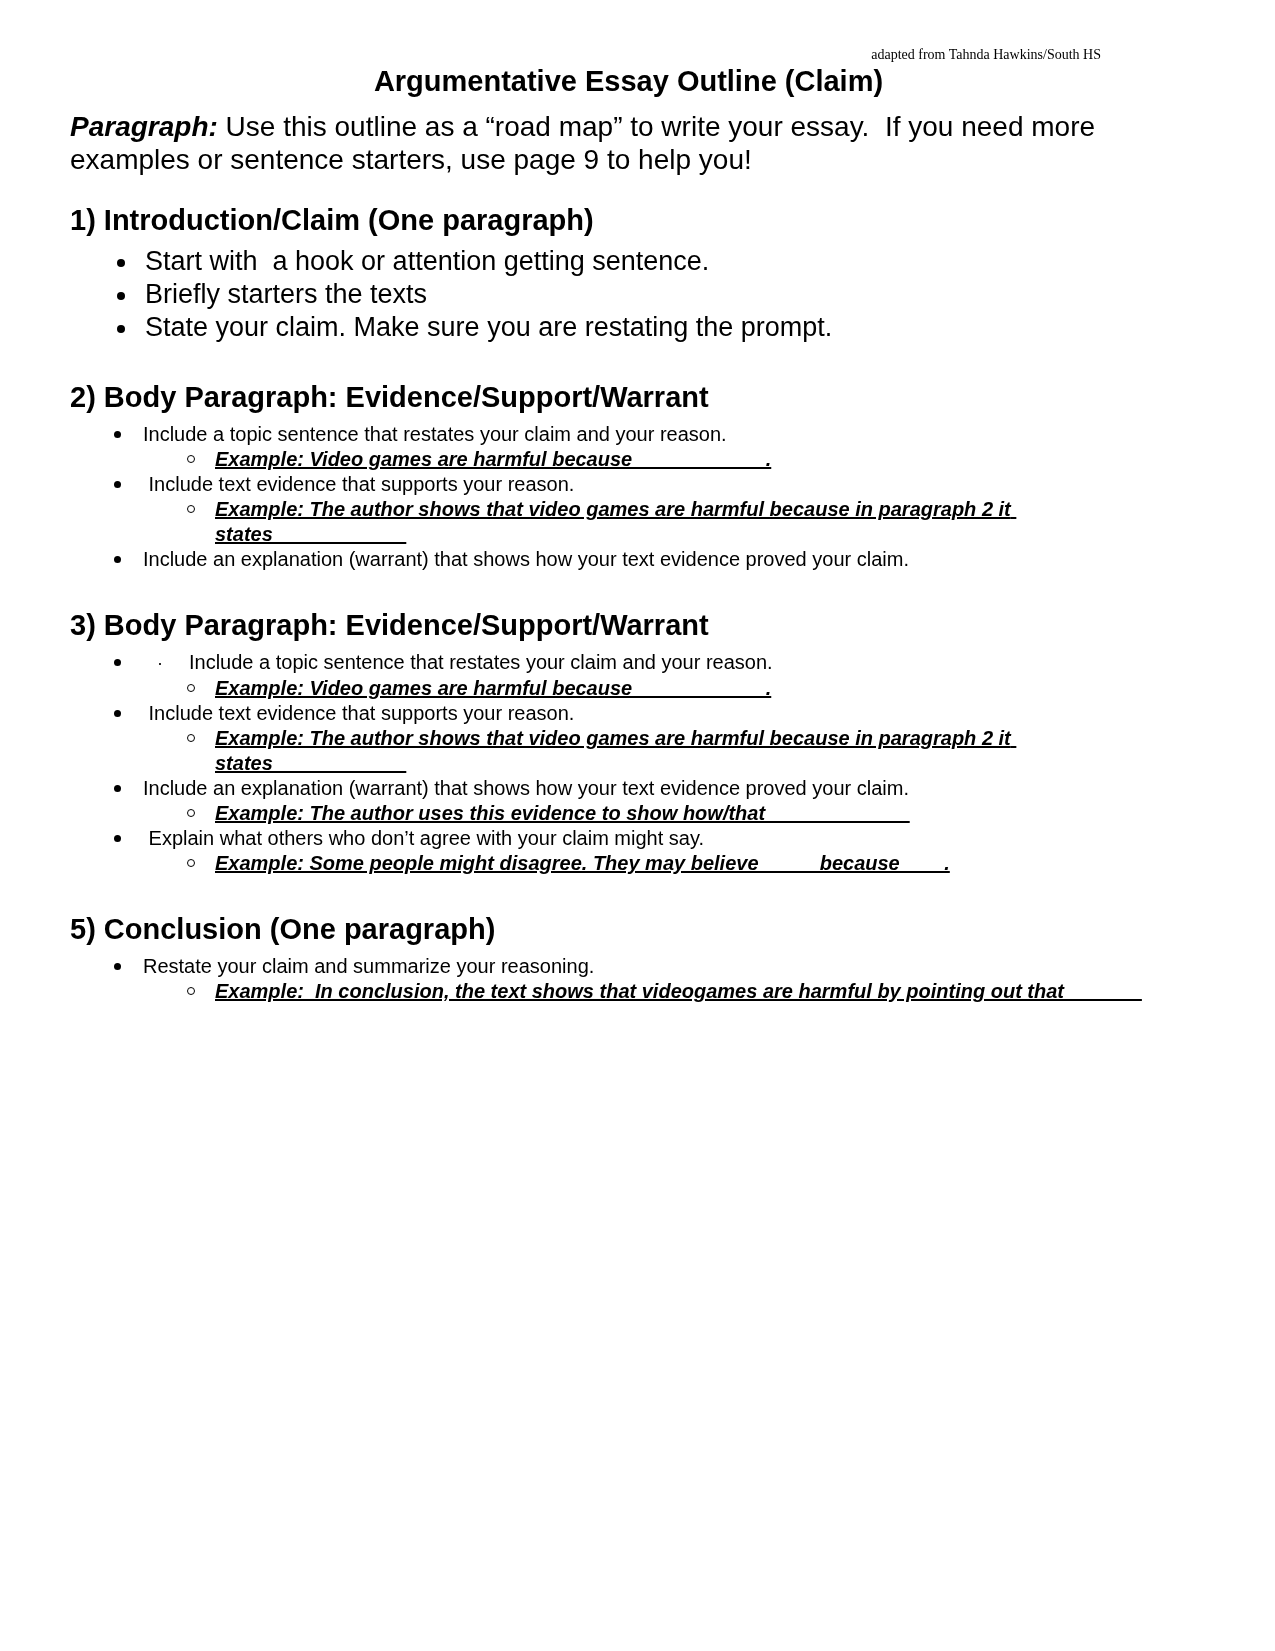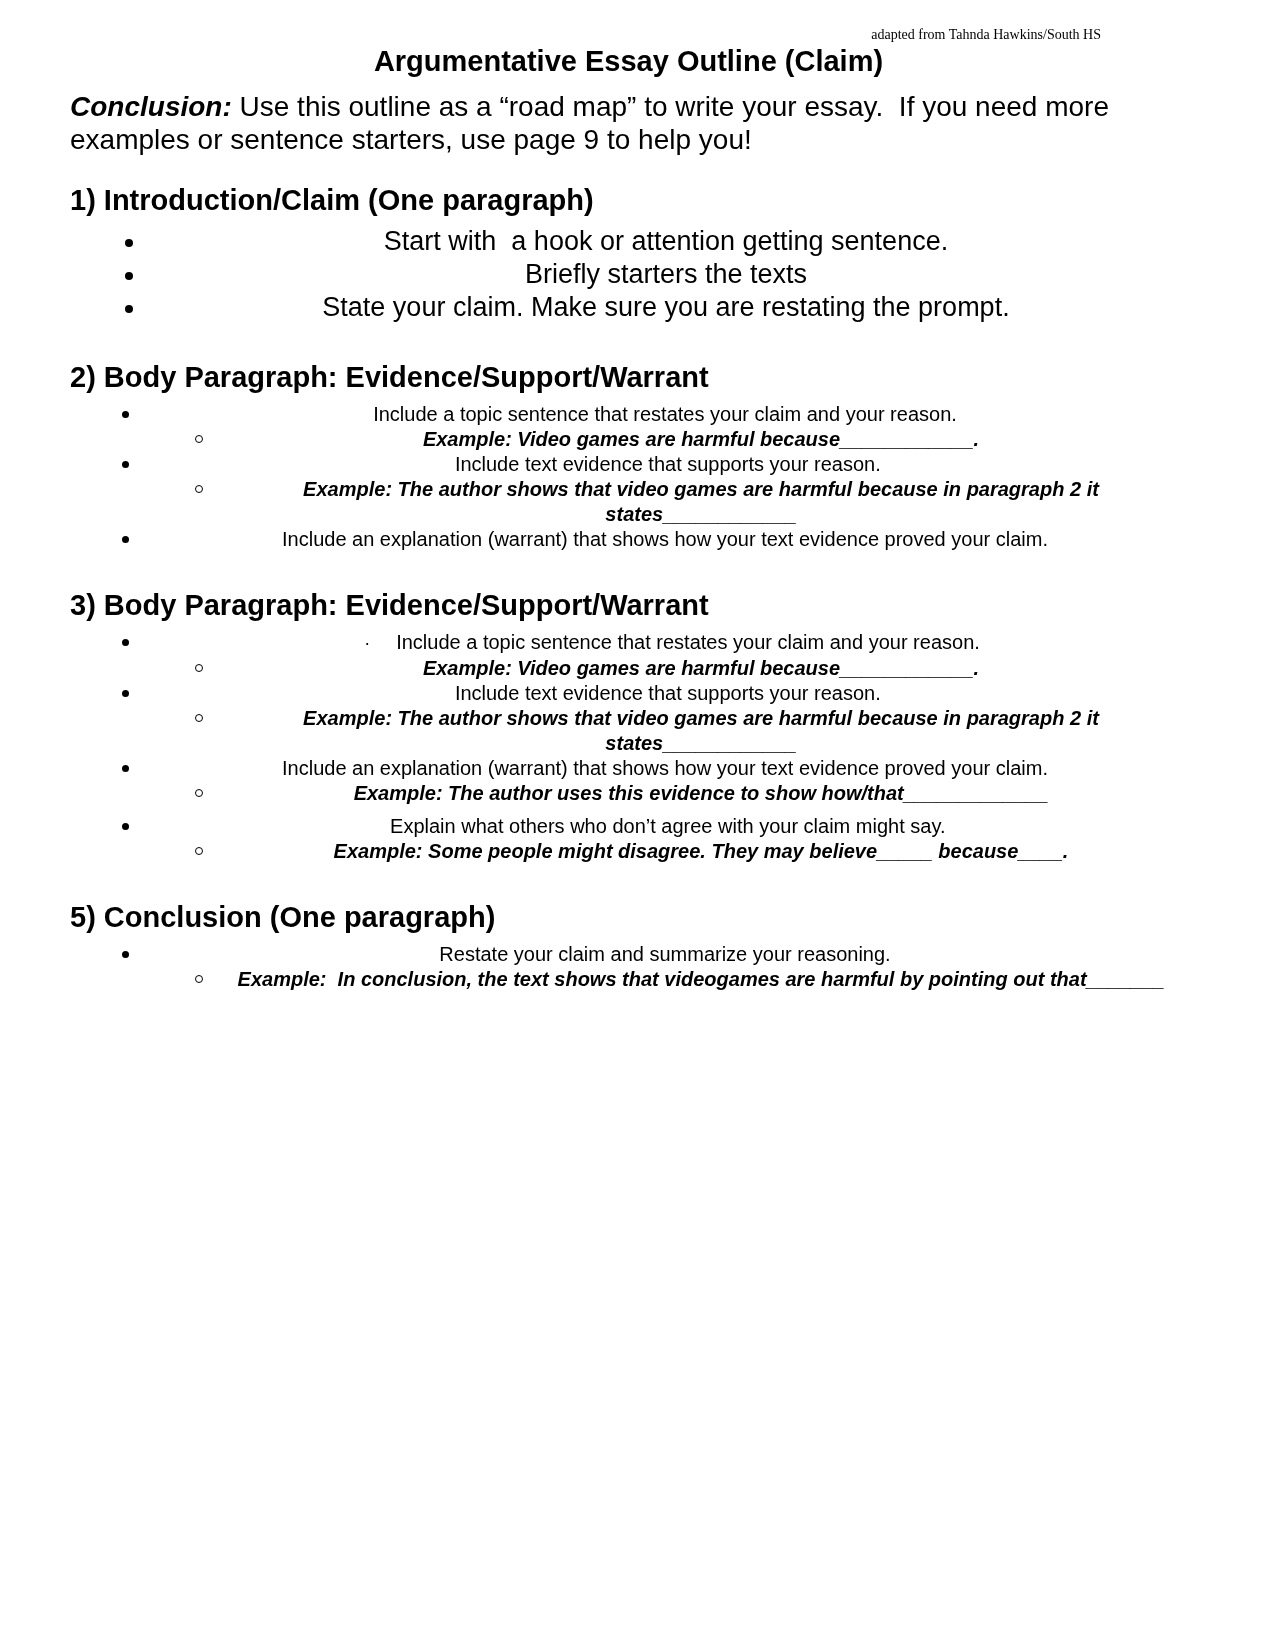--- a/index.html
+++ b/index.html
@@ -8,21 +8,21 @@
     background: #ffffff;
     color: #000000;
     font-family: "Liberation Sans", sans-serif;
   }
   .page {
     position: relative;
     width: 1275px;
     height: 1422px;
     box-sizing: border-box;
     background: #ffffff;
-    padding: 26px 88px 0 70px;
+    padding: 46px 88px 0 70px;
     overflow: hidden;
   }
   .attribution {
     text-align: right;
     font-family: "Liberation Serif", serif;
     font-size: 14px;
     line-height: 17px;
     padding-right: 86px;
   }
   .title {
@@ -46,23 +46,22 @@
     font-size: 29px;
     line-height: 33px;
     font-weight: bold;
     margin: 37px 0 8px 0;
   }
   .sec-h.first {
     margin-top: 28px;
   }
   ul {
     list-style: none;
-    margin: 8px;
+    margin: 0;
     padding: 0;
-    text-align: center;
   }
   li { margin: 0; }
   .row1 {
     display: flex;
     align-items: flex-start;
   }
   
   .b {
     flex: 0 0 30px;
     margin-left: 45px;
@@ -112,37 +111,38 @@
   }
   .t {
     white-space: pre-wrap;
     flex: 1;
   }
   .ex {
     white-space: pre-wrap;
     flex: 1;
     font-weight: bold;
     font-style: italic;
+    text-decoration: underline;
   }
   .prefix {
     display: inline-block;
     margin: 0 26px 0 14px;
     font-size: 18px;
   }
 </style>
 </head>
 <body>
 
 <div class="page">
 
   <div class="attribution">adapted from Tahnda Hawkins/South HS</div>
 
   <h1 class="title">Argumentative Essay Outline (Claim)</h1>
 
-  <p class="directions"><span class="dir-label">Conclusion:</span><span class="dir-text"> Use this outline as a “road map” to write your essay.  If you need more examples or sentence starters, use page 9 to help you!</span></p>
+  <p class="directions"><span class="dir-label">Paragraph:</span><span class="dir-text"> Use this outline as a “road map” to write your essay.  If you need more examples or sentence starters, use page 9 to help you!</span></p>
 
   <section>
     <h2 class="sec-h first">1) Introduction/Claim (One paragraph)</h2>
     <ul class="big">
       <li>
         <div class="row1">
           <span class="b"></span>
           <span class="t">Start with  a hook or attention getting sentence.</span>
         </div>
       </li>

